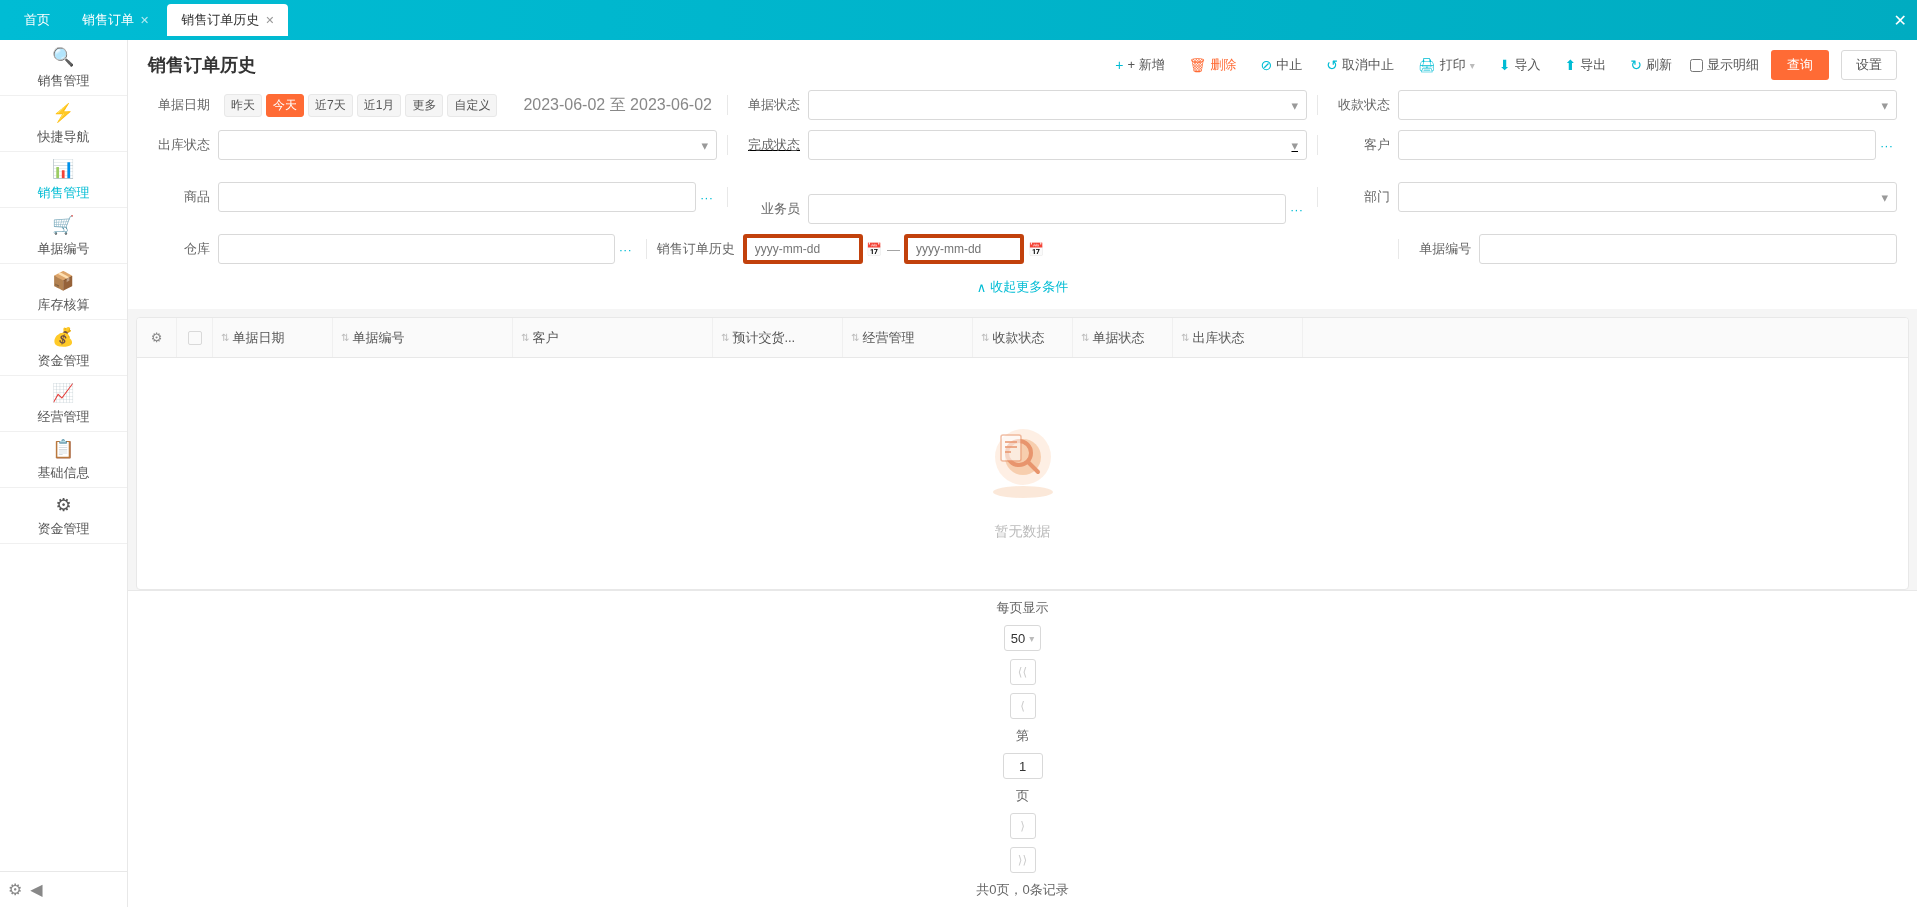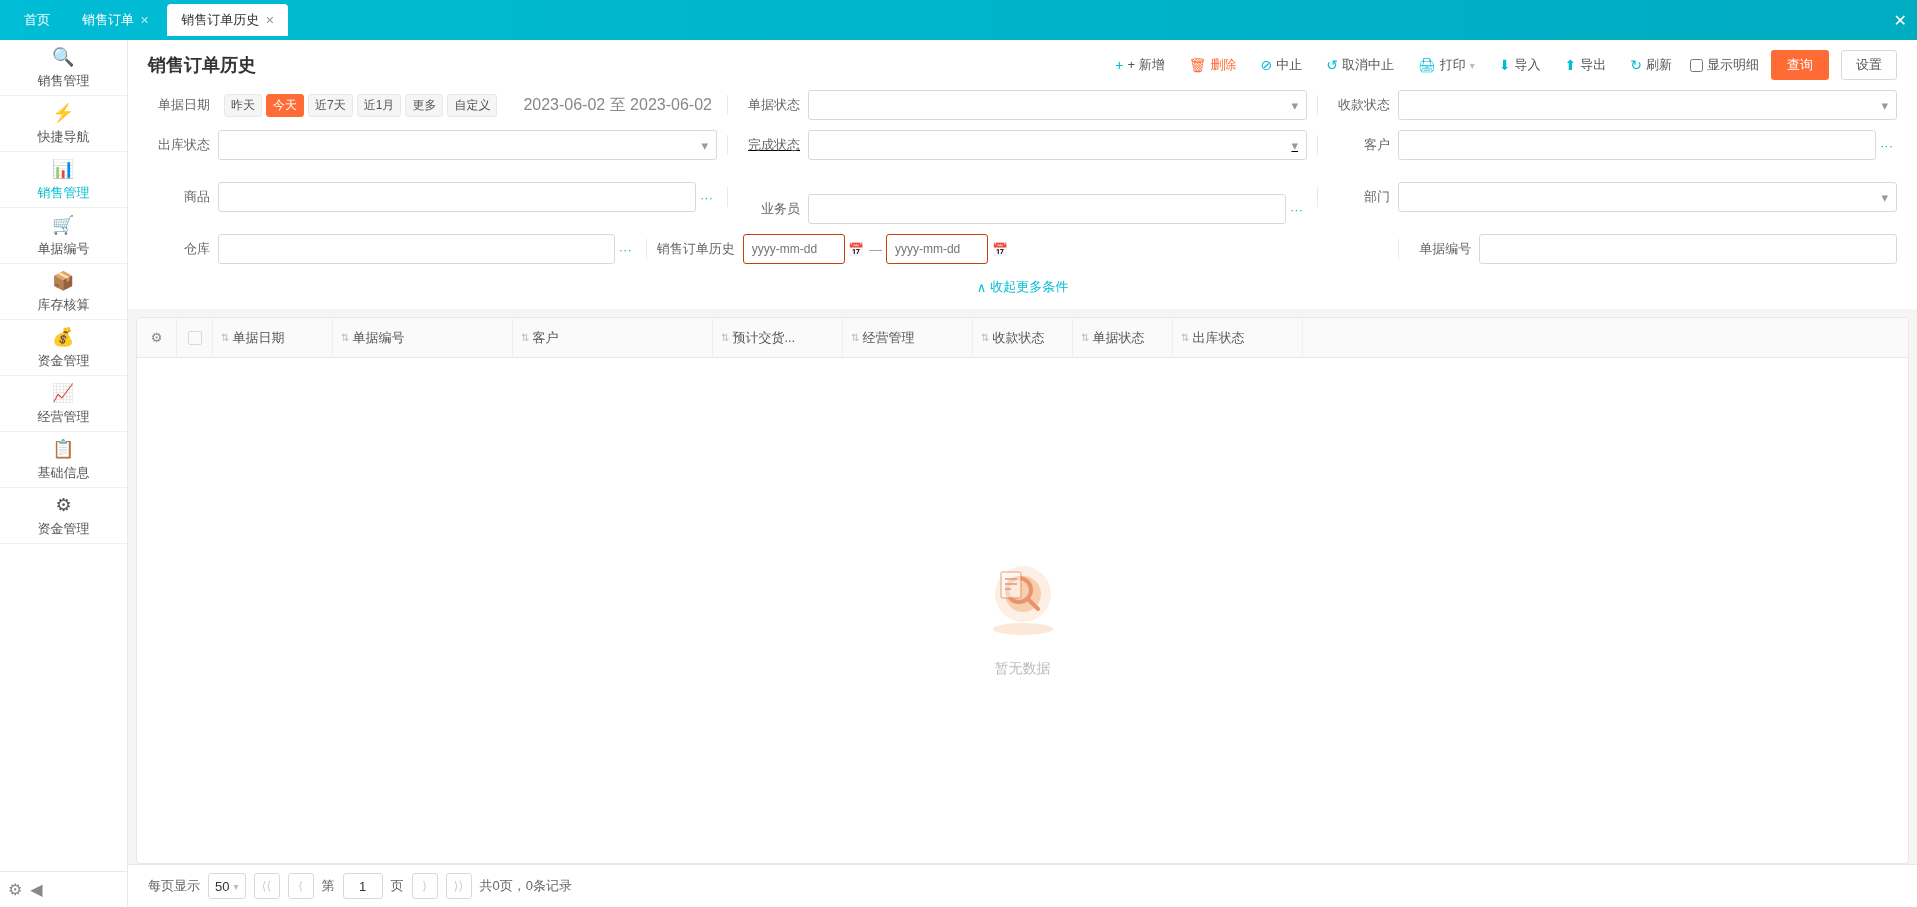--- a/index.html
+++ b/index.html
@@ -229,25 +229,25 @@
     }
     .ellipsis-btn {
       color: #00bcd4;
       cursor: pointer;
       padding: 0 4px;
     }
     .separator { width: 1px; background: #e8e8e8; height: 20px; margin: 0 10px; }
     .filter-section { display: flex; flex: 1; align-items: center; }
     .date-range-row { display: flex; align-items: center; gap: 4px; }
     .date-input {
-      border: 1px solid #c2410c;
+      border: 4px solid #c2410c;
       border-radius: 3px;
       padding: 4px 8px;
       height: 30px;
-      width: 102px;
+      width: 120px;
       color: #bbb;
       font-size: 12px;
     }
     .date-dash { color: #999; }
     .cal-icon { color: #999; cursor: pointer; }
 
     
     .filter-collapse {
       text-align: center;
       padding: 4px 0 8px 0;
@@ -320,23 +320,24 @@
       font-size: 14px;
     }
 
     
     .pagination-bar {
       background: #fff;
       border-top: 1px solid #e8e8e8;
       padding: 8px 20px;
       display: flex;
       align-items: center;
-      justify-content: flex-start;
+      justify-content: center;
       gap: 8px;
       flex-shrink: 0;
+      flex-direction: column;
     }
     .page-size-label { color: #666; }
     .page-size-select {
       border: 1px solid #d9d9d9;
       border-radius: 3px;
       padding: 2px 6px;
       height: 26px;
       color: #333;
       cursor: pointer;
       display: flex;

